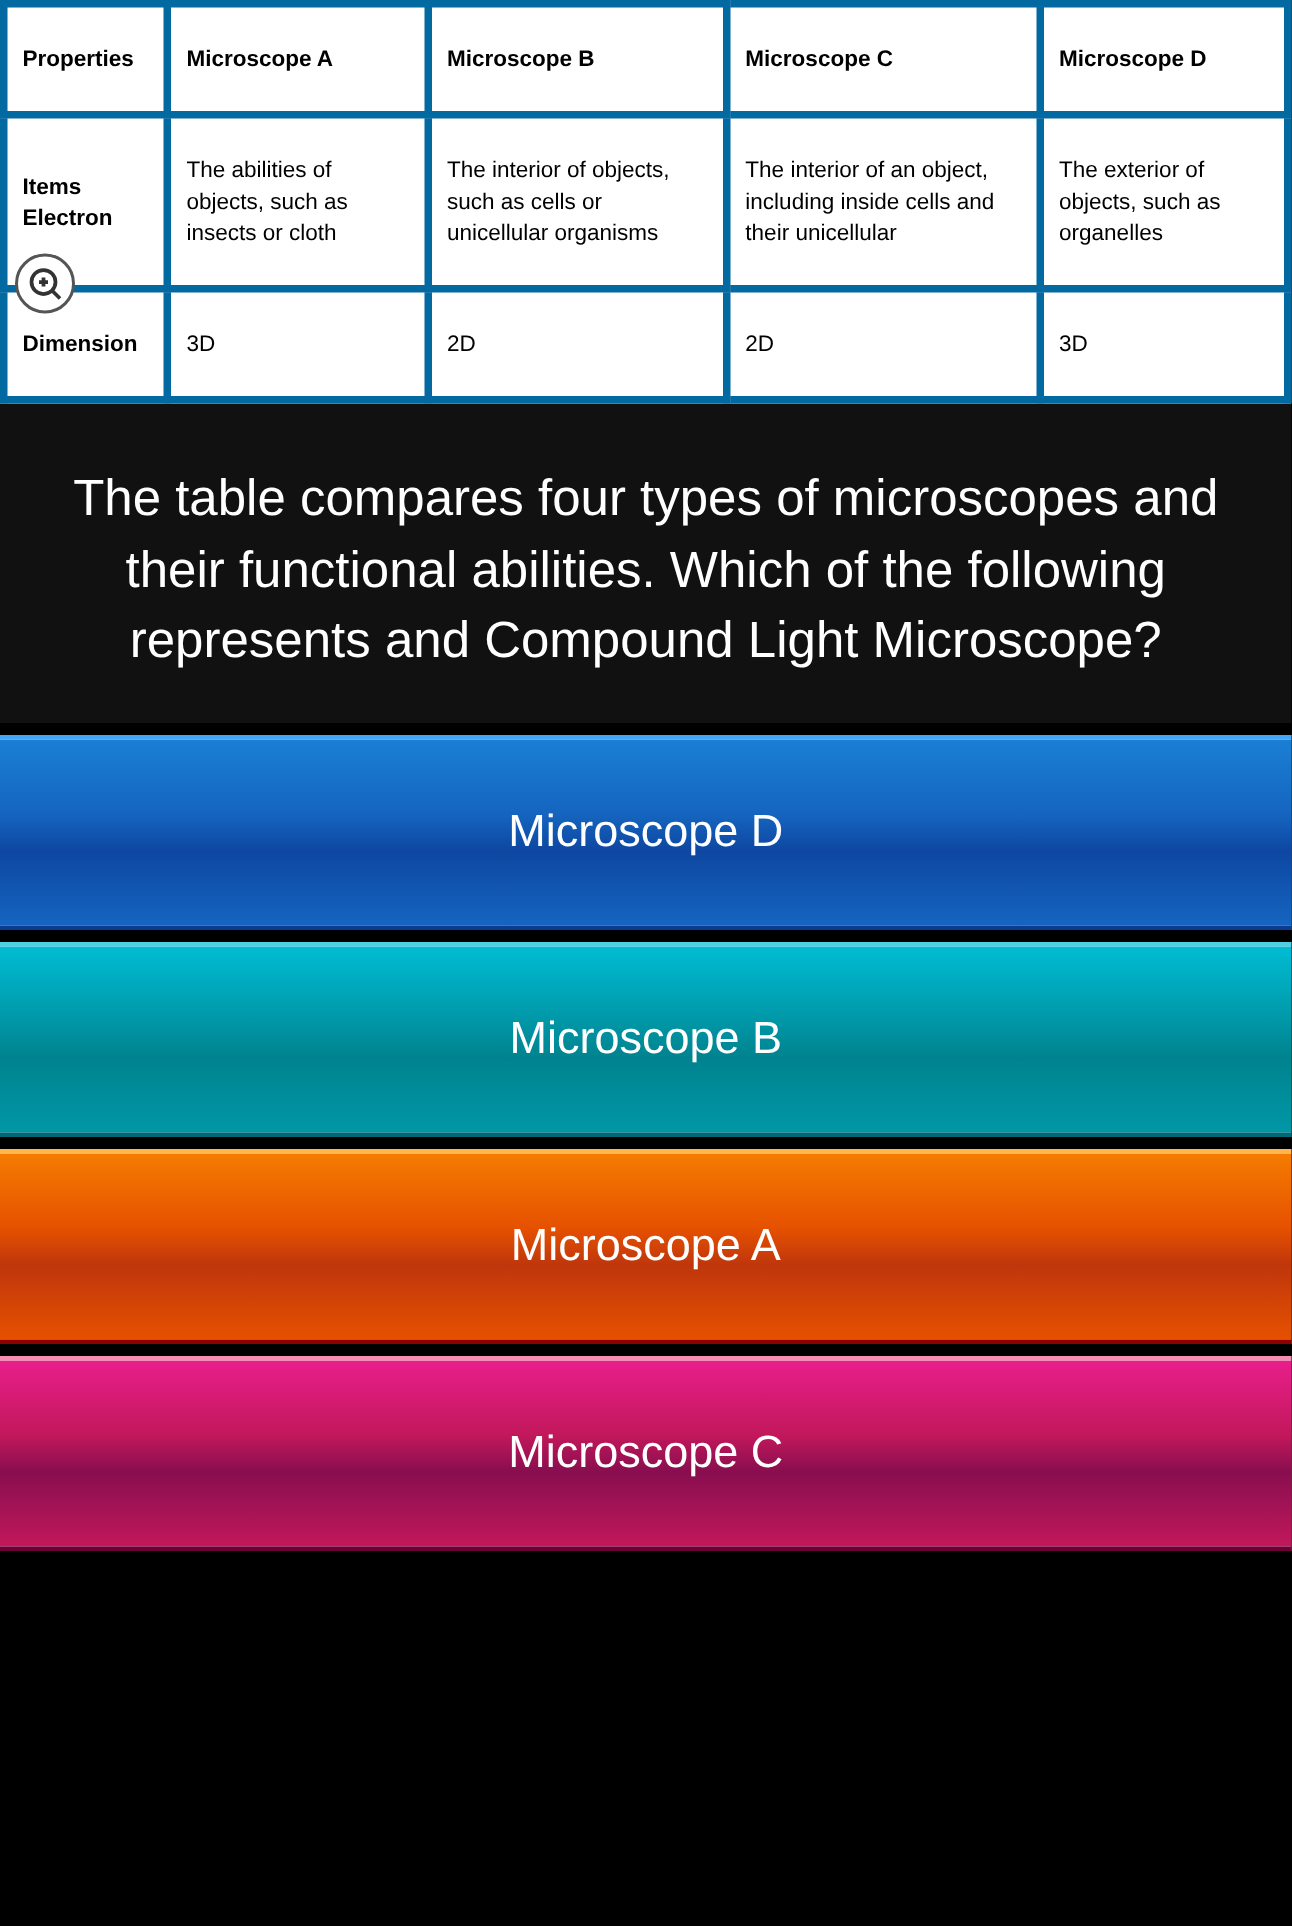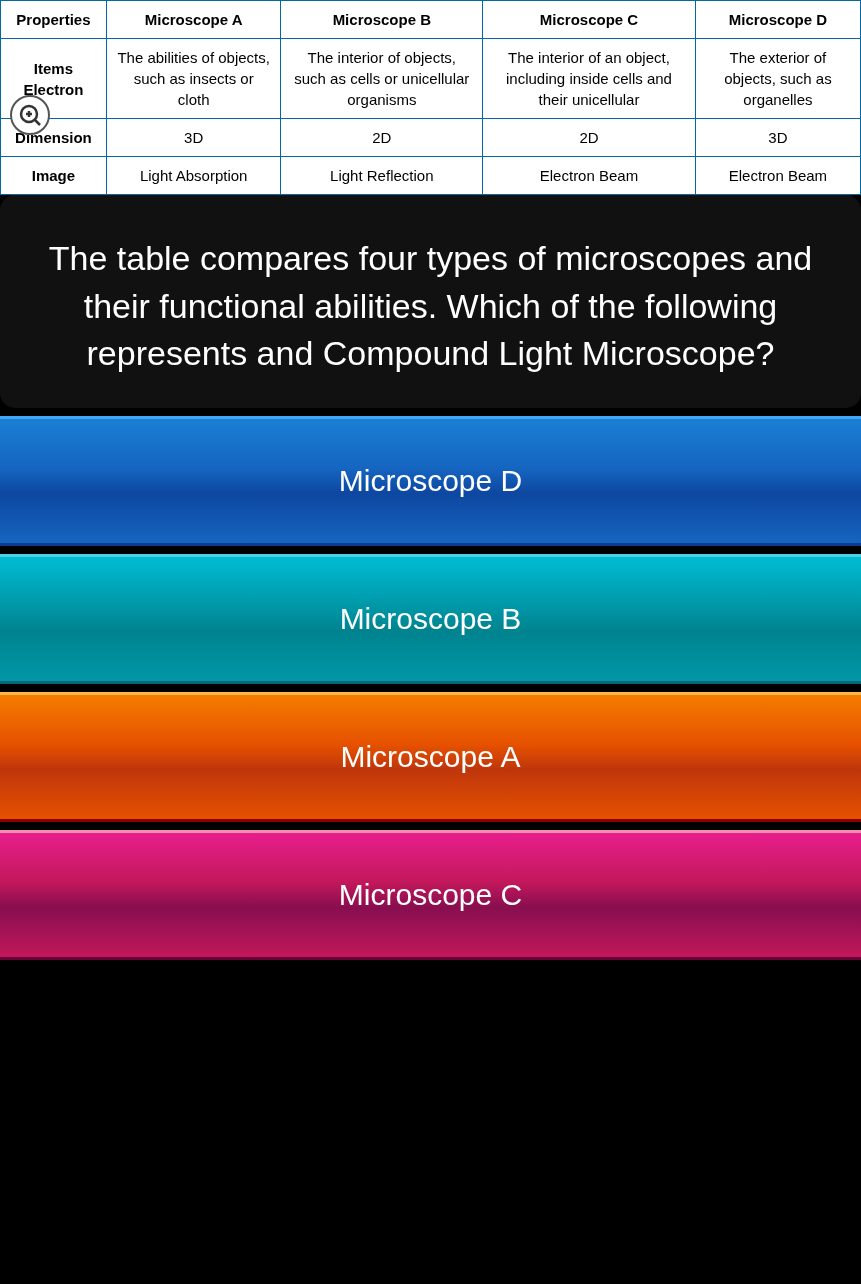--- a/index.html
+++ b/index.html
@@ -19,23 +19,23 @@
       position: relative;
     }
 
     table {
       width: 100%;
       border-collapse: collapse;
       font-size: 15px;
     }
 
     table th, table td {
-      border: 1px solid #0369a1;
-      padding: 8px 10px;
-      text-align: center;
+      border: 5px solid #0369a1;
+      padding: 24px 10px;
+      text-align: left;
       vertical-align: middle;
       line-height: 1.4;
     }
 
     table th {
       font-weight: bold;
     }
 
     
     table td:first-child, table th:first-child {
@@ -63,21 +63,20 @@
 
     
     .question-section {
       background: #111;
       color: #fff;
       padding: 40px 30px 30px 30px;
       text-align: center;
       font-size: 34px;
       line-height: 1.4;
       font-weight: 400;
-      border-radius: 15px;
     }
 
     
     .answers {
       width: 100%;
     }
 
     .answer-btn {
       display: block;
       width: 100%;
@@ -161,27 +160,20 @@
         <td>The interior of an object, including inside cells and their unicellular</td>
         <td>The exterior of objects, such as organelles</td>
       </tr>
       <tr>
         <td>Dimension</td>
         <td>3D</td>
         <td>2D</td>
         <td>2D</td>
         <td>3D</td>
       </tr>
-      <tr>
-        <td>Image</td>
-        <td>Light Absorption</td>
-        <td>Light Reflection</td>
-        <td>Electron Beam</td>
-        <td>Electron Beam</td>
-      </tr>
     </tbody>
   </table>
 
   <div class="zoom-icon">
     <svg width="24" height="24" viewBox="0 0 24 24" fill="none" stroke="#333" stroke-width="2.5">
       <circle cx="11" cy="11" r="8"></circle>
       <line x1="11" y1="8" x2="11" y2="14"></line>
       <line x1="8" y1="11" x2="14" y2="11"></line>
       <line x1="17" y1="17" x2="22" y2="22"></line>
     </svg>

